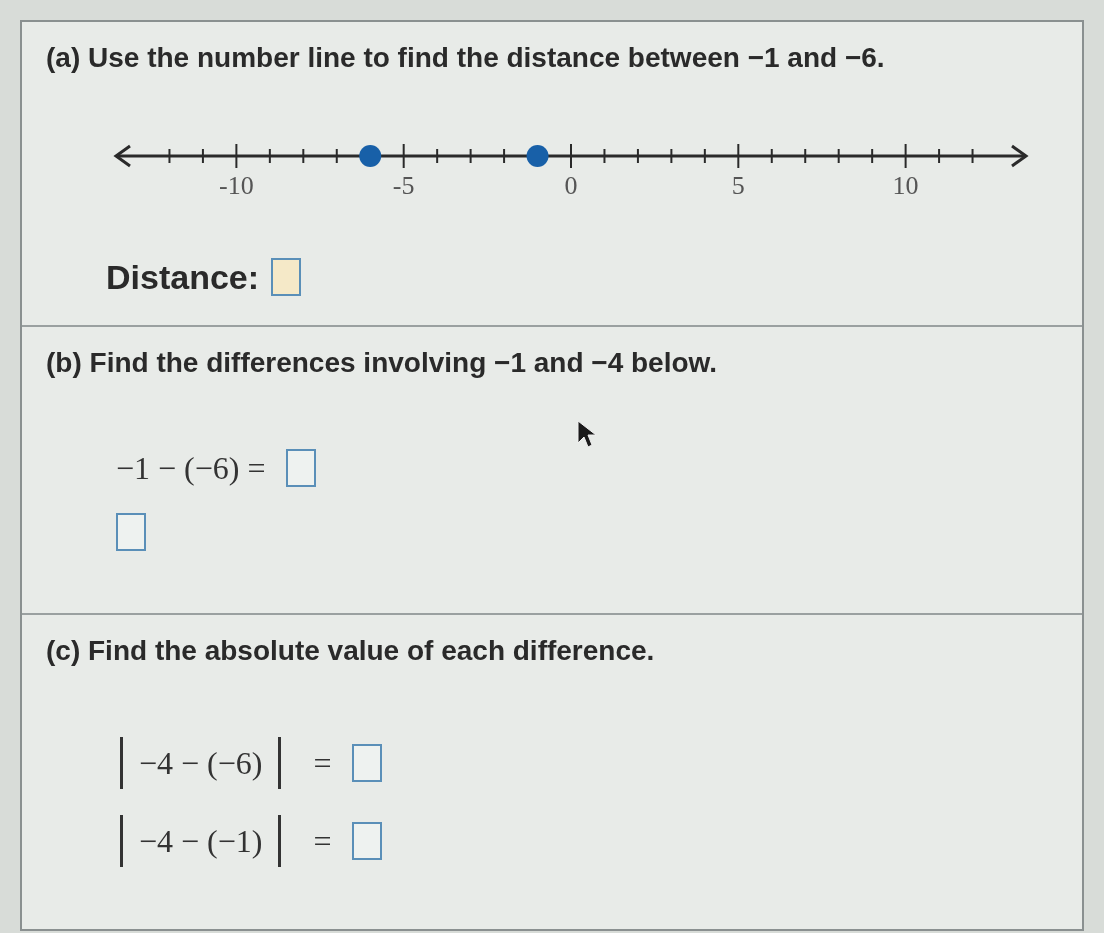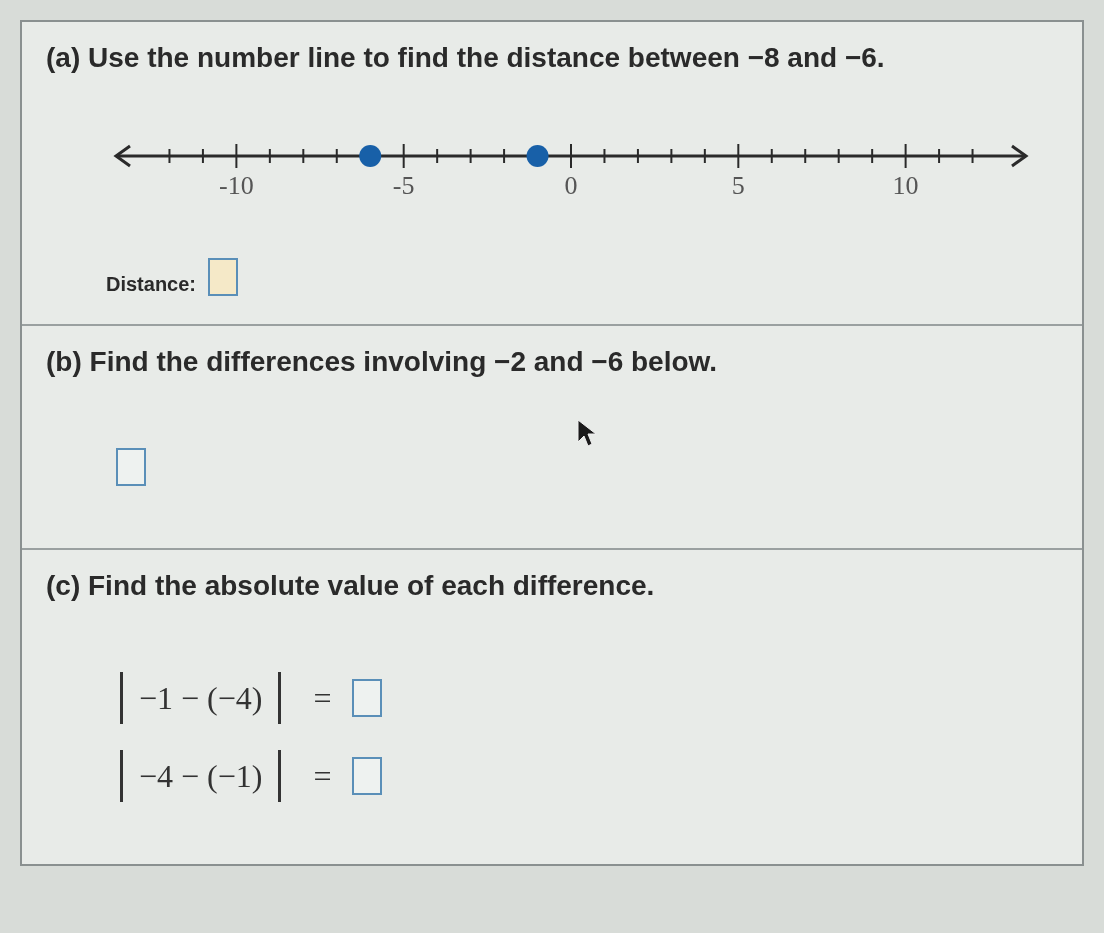--- a/index.html
+++ b/index.html
@@ -26,26 +26,26 @@
     font-weight: bold;
     color: #2a2a2a;
     margin-bottom: 30px;
   }
   .numberline-wrap {
     padding: 30px 40px 40px 60px;
     position: relative;
   }
   svg.numberline { width: 940px; height: 80px; }
   .distance-row {
-    font-size: 20px;
+    font-size: 34px;
     font-weight: bold;
     color: #2a2a2a;
     padding-left: 60px;
     display: flex;
-    align-items: flex-end;
+    align-items: flex-start;
     gap: 12px;
   }
   .equations {
     padding: 14px 0 8px 70px;
   }
   .eq-row {
     display: flex;
     align-items: center;
     gap: 12px;
     margin: 26px 0;
@@ -79,21 +79,21 @@
   .eq-text { white-space: pre; }
 </style>
 </head>
 <body>
 
 <div class="container">
 
   <div class="section">
     <div class="prompt">
       <span>(a)</span>
-      <span>Use the number line to find the distance between −8 and −6.</span>
+      <span>Use the number line to find the distance between −1 and −6.</span>
     </div>
 
     <div class="numberline-wrap">
       <svg class="numberline" viewBox="0 0 940 80">
 
         <line x1="10" y1="22" x2="920" y2="22" stroke="#2a2a2a" stroke-width="3"></line>
 
         <polyline points="24,12 10,22 24,32" fill="none" stroke="#2a2a2a" stroke-width="3"></polyline>
 
         <polyline points="906,12 920,22 906,32" fill="none" stroke="#2a2a2a" stroke-width="3"></polyline>
@@ -143,41 +143,45 @@
 
     <div class="distance-row">
       <span>Distance:</span>
       <span class="input-box"></span>
     </div>
   </div>
 
   <div class="section" style="position:relative;">
     <div class="prompt">
       <span>(b)</span>
-      <span>Find the differences involving −2 and −6 below.</span>
+      <span>Find the differences involving −1 and −4 below.</span>
     </div>
     <div class="equations" style="position:relative;">
+      <div class="eq-row">
+        <span class="eq-text">−1 − (−6) = </span>
+        <span class="input-box alt"></span>
+      </div>
       <svg class="cursor-icon" width="26" height="30" viewBox="0 0 26 30">
         <path d="M2 2 L2 24 L8 18 L12 28 L16 26 L12 16 L20 16 Z" fill="#1a1a1a" stroke="#f0f0f0" stroke-width="1"></path>
       </svg>
       <div class="eq-row">
         <span class="input-box alt"></span>
       </div>
     </div>
   </div>
 
   <div class="section">
     <div class="prompt">
       <span>(c)</span>
       <span>Find the absolute value of each difference.</span>
     </div>
     <div class="equations">
       <div class="eq-row">
         <span class="abs-bar"></span>
-        <span class="eq-text">−1 − (−4)</span>
+        <span class="eq-text">−4 − (−6)</span>
         <span class="abs-bar"></span>
         <span class="eq-text">  = </span>
         <span class="input-box alt"></span>
       </div>
       <div class="eq-row">
         <span class="abs-bar"></span>
         <span class="eq-text">−4 − (−1)</span>
         <span class="abs-bar"></span>
         <span class="eq-text">  = </span>
         <span class="input-box alt"></span>

